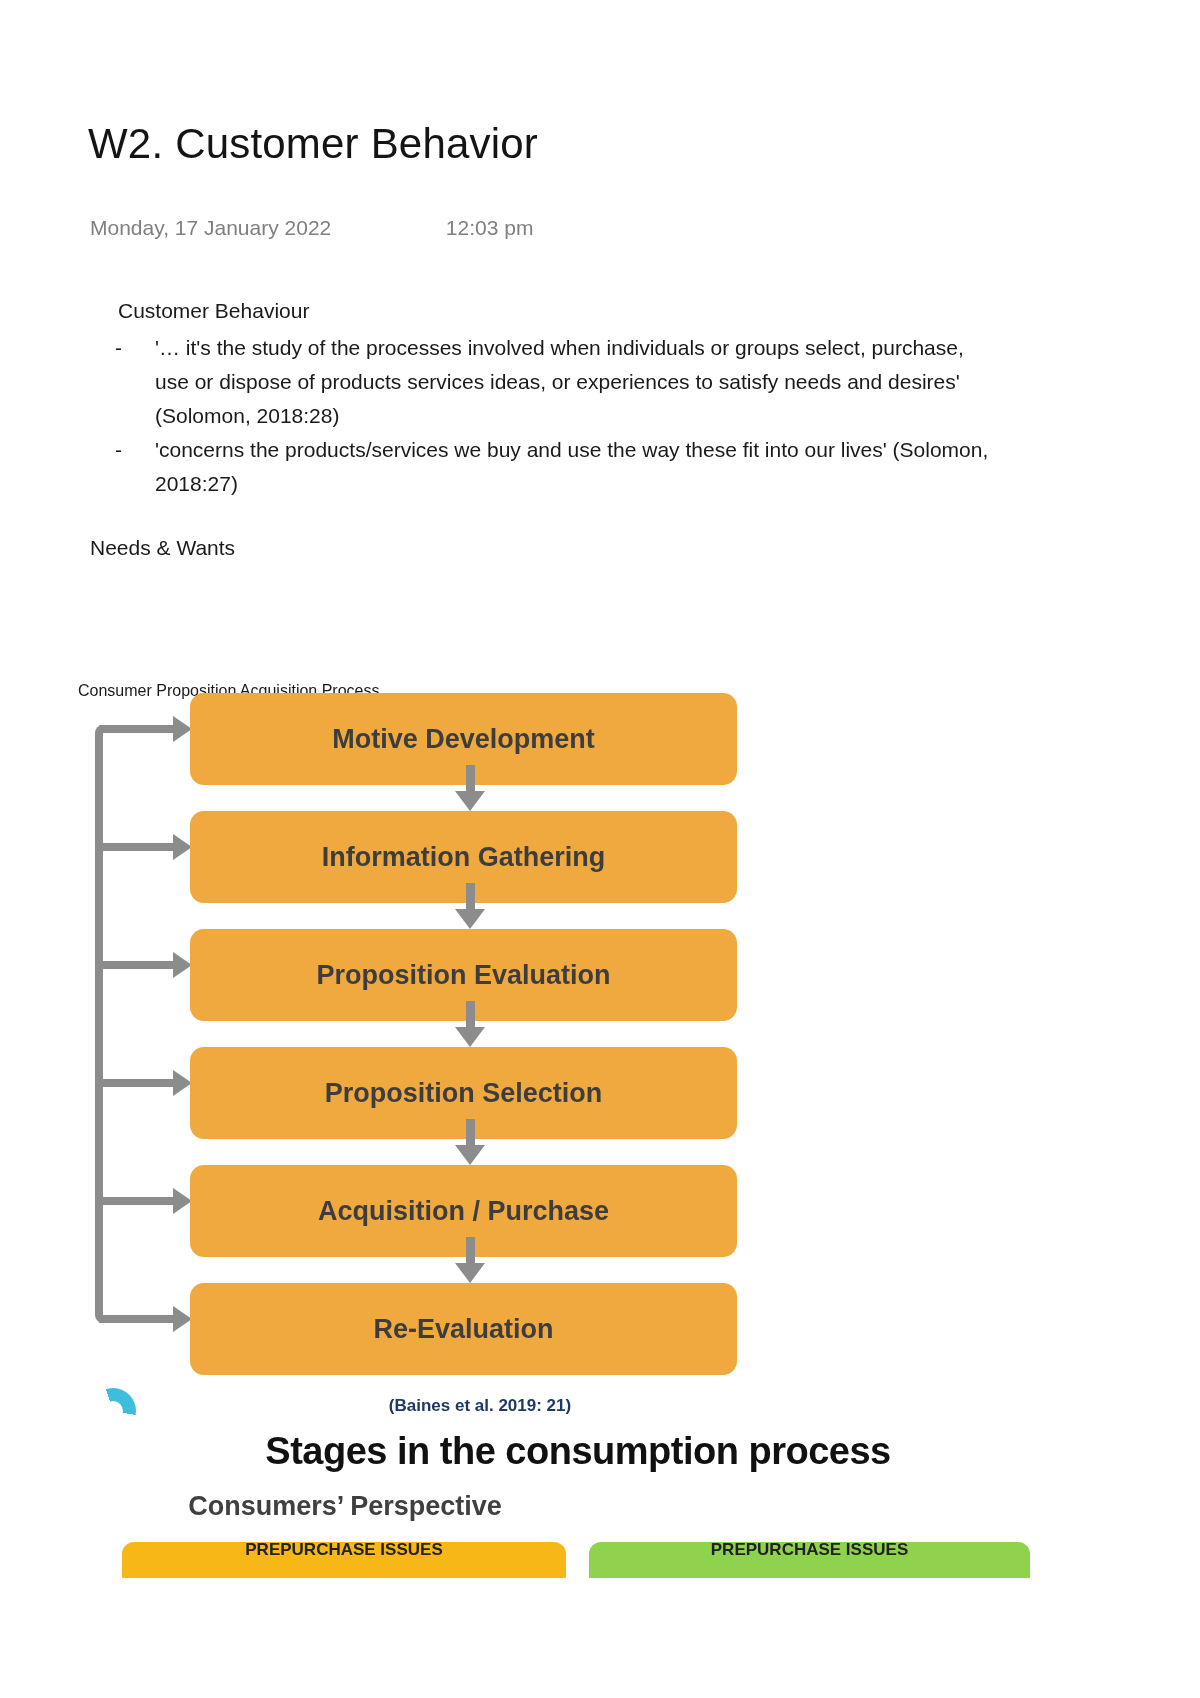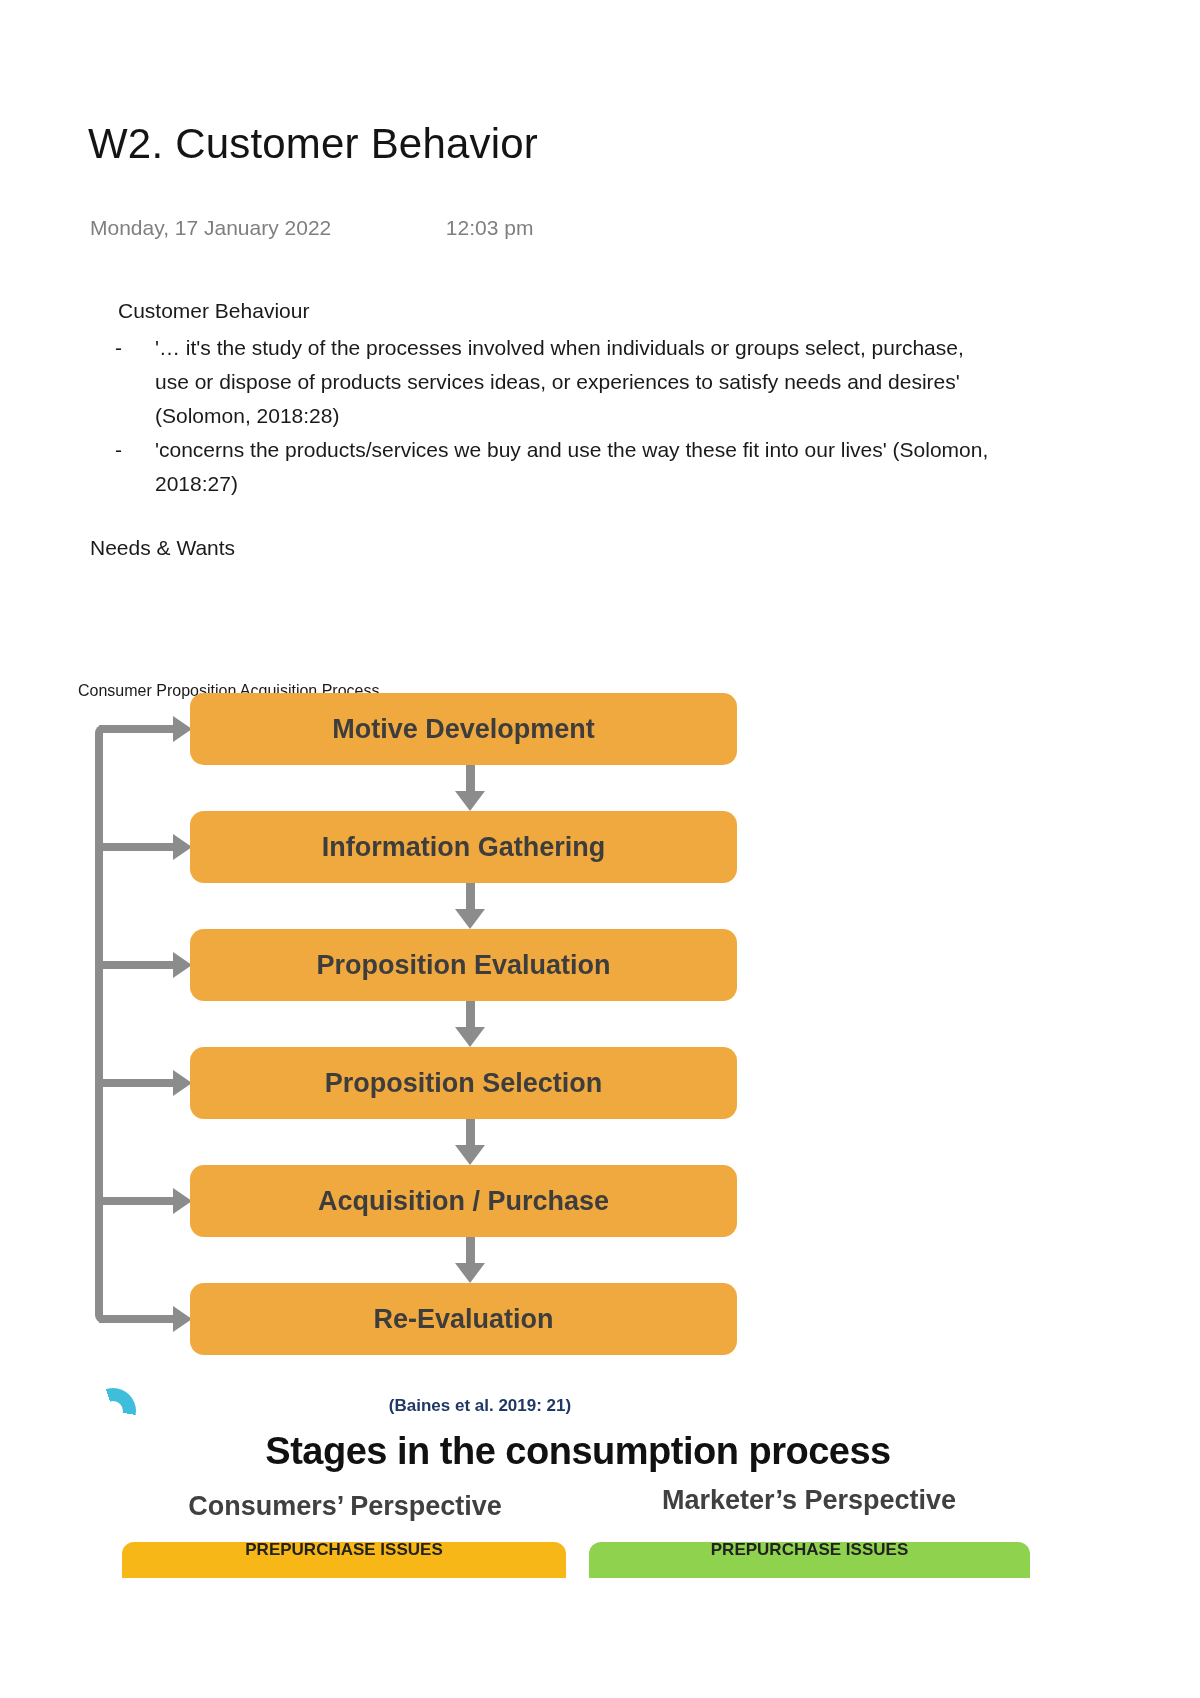--- a/index.html
+++ b/index.html
@@ -17,21 +17,21 @@
   
   .note-heading{left:90px;top:299px;font-size:21px;margin-left:28px;}
   .bullets{left:90px;top:331px;width:920px;font-size:21px;line-height:34px;}
   .bullet{position:relative;padding-left:65px;width:845px;}
   .bullet .marker{position:absolute;left:25px;top:0;}
   .sub-needs{left:90px;top:536px;font-size:21px;}
   .sub-process{left:78px;top:650px;font-size:16px;margin-top:32px;}
 
   
   .flow-box{
-    left:190px;width:547px;height:72px;background:#F0A93E;border-radius:14px;
+    left:190px;width:547px;height:92px;background:#F0A93E;border-radius:14px;
     display:flex;align-items:center;justify-content:center;
     font-size:27px;font-weight:bold;color:#3d3d3d;
   }
   .vline{left:95px;top:725px;width:8px;height:598px;background:#8C8C8C;border-radius:8px 0 0 8px;}
   .branch{left:99px;width:74px;height:8px;background:#8C8C8C;}
   .branch-head{left:173px;width:0;height:0;border-top:13px solid transparent;
     border-bottom:13px solid transparent;border-left:19px solid #8C8C8C;}
   .dshaft{left:466px;width:9px;height:26px;background:#8C8C8C;}
   .dhead{left:455px;width:0;height:0;border-left:15px solid transparent;
     border-right:15px solid transparent;border-top:20px solid #8C8C8C;}
@@ -109,17 +109,16 @@
     <div class="abs dshaft" style="top:1119px"></div>
     <div class="abs dhead" style="top:1145px"></div>
     <div class="abs dshaft" style="top:1237px"></div>
     <div class="abs dhead" style="top:1263px"></div>
   </div>
 
   <div class="abs citation">(Baines et al. 2019: 21)</div>
   <div class="abs arc"></div>
   <div class="abs slide-title">Stages in the consumption process</div>
   <div class="abs persp persp-consumer">Consumers’ Perspective</div>
-  <div class="abs persp persp-marketer">Marketer’s Perspective</div>
   <div class="abs pre-box pre-orange">PREPURCHASE ISSUES</div>
   <div class="abs pre-box pre-green">PREPURCHASE ISSUES</div>
 
 </div>
 
 </body></html>

